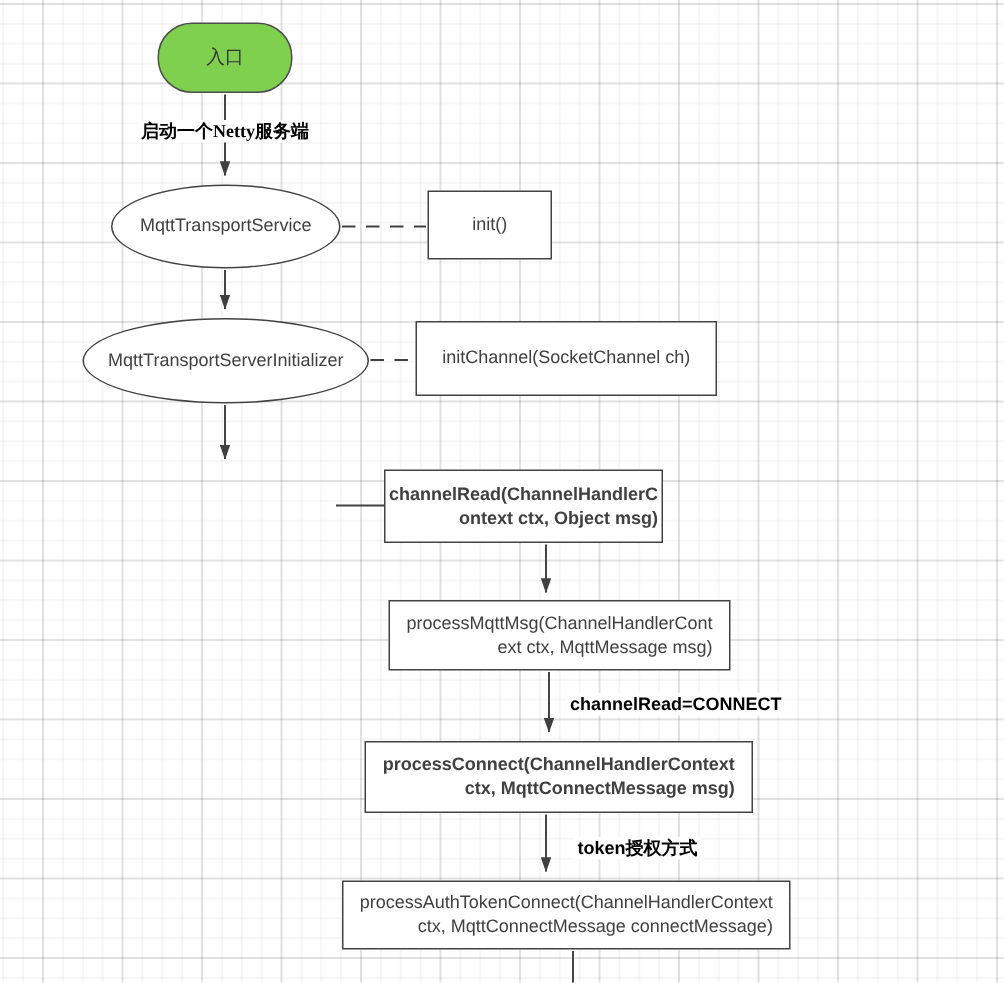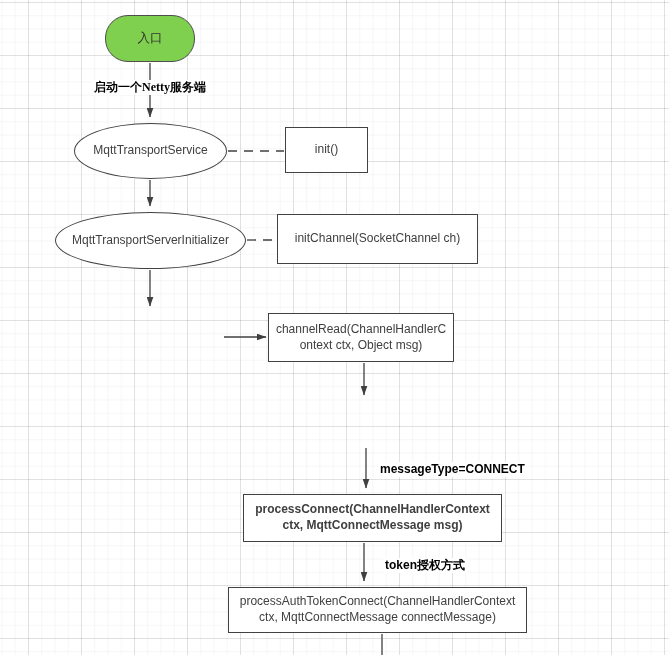--- a/index.html
+++ b/index.html
@@ -19,21 +19,21 @@
   }
   #edges{position:absolute;left:0;top:0;width:669px;height:655px;}
   .node{
     position:absolute;
     display:flex;align-items:center;justify-content:center;
     box-sizing:border-box;
     background:#ffffff;
     border:1.4px solid #424242;
     color:#404040;
     font-size:12px;line-height:1.3;
-    text-align:center;
+    text-align:right;
   }
   .node .lbl{white-space:pre-line;padding:0 4px;}
   .ellipse{border-radius:50%;}
   .start{
     background:#7ed04e;
     border:1.6px solid #4d4d4d;
     border-radius:23px;
     color:#333333;
     font-size:12.5px;
   }
@@ -86,27 +86,31 @@
 
   <div class="node" style="left:277px;top:214px;width:201px;height:50px;">
     <span class="lbl">initChannel(SocketChannel ch)</span>
   </div>
 
   <div class="node ellipse" style="left:55px;top:212px;width:191px;height:57px;">
     <span class="lbl">MqttTransportServerInitializer</span>
   </div>
 
 
-  <div class="node" style="left:268px;top:313px;width:186px;height:49px;">
+  <div class="node" style="left:256px;top:313px;width:186px;height:49px;font-weight:bold;">
     <span class="lbl">channelRead(ChannelHandlerC
 ontext ctx, Object msg)</span>
   </div>
 
+  <div class="node" style="left:259px;top:400px;width:228px;height:47px;">
+    <span class="lbl">processMqttMsg(ChannelHandlerCont
+ext ctx, MqttMessage msg)</span>
+  </div>
 
-  <div class="edge-label" style="left:378px;top:462px;">messageType=CONNECT</div>
+  <div class="edge-label" style="left:378px;top:462px;">channelRead=CONNECT</div>
 
   <div class="node" style="left:243px;top:494px;width:259px;height:48px;font-weight:bold;">
     <span class="lbl">processConnect(ChannelHandlerContext
 ctx, MqttConnectMessage msg)</span>
   </div>
 
   <div class="edge-label" style="left:383px;top:558px;">token授权方式</div>
 
   <div class="node" style="left:228px;top:587px;width:299px;height:46px;">
     <span class="lbl">processAuthTokenConnect(ChannelHandlerContext

